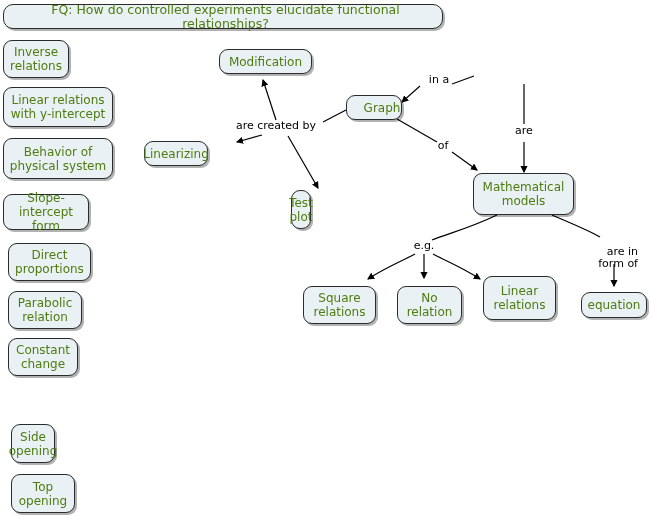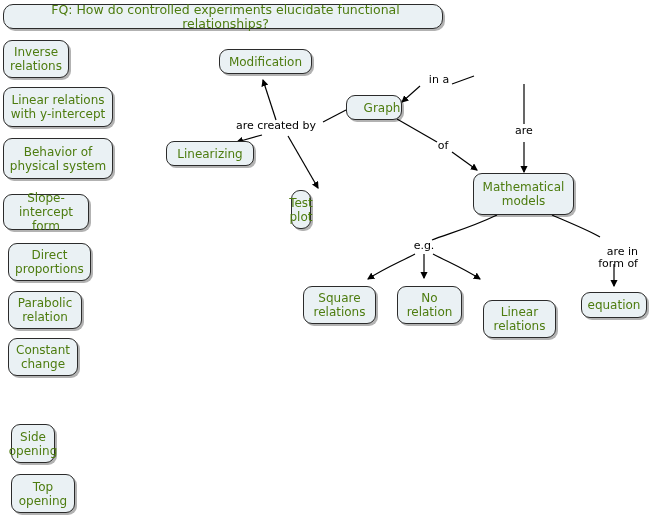--- a/index.html
+++ b/index.html
@@ -122,35 +122,35 @@
   <div class="node" style="left:11px; top:424px; width:44px; height:39px;">Side
 opening</div>
   <div class="node" style="left:11px; top:474px; width:64px; height:39px;">Top
 opening</div>
 
   <div class="node" style="left:219px; top:49px; width:93px; height:25px;">Modification</div>
 
 
   <div class="node" style="left:346px; top:95px; width:56px; height:25px;padding-left:20px;">Graph</div>
 
-  <div class="node" style="left:166px; top:141px; width:88px; height:25px;border-radius:8px;">Linearizing</div>
+  <div class="node" style="left:144px; top:141px; width:64px; height:25px;">Linearizing</div>
 
   <div class="node" style="left:291px; top:190px; width:20px; height:39px;">Test
 plot</div>
 
   <div class="node" style="left:473px; top:173px; width:101px; height:42px;">Mathematical
 models</div>
 
   <div class="node" style="left:303px; top:286px; width:73px; height:38px;">Square
 relations</div>
 
   <div class="node" style="left:397px; top:286px; width:65px; height:38px;">No
 relation</div>
 
-  <div class="node" style="left:483px; top:300px; width:73px; height:38px;text-align:center;">Linear
+  <div class="node" style="left:483px; top:276px; width:73px; height:44px;text-align:center;">Linear
 relations</div>
 
   <div class="node" style="left:581px; top:292px; width:66px; height:26px;">equation</div>
 
   <div class="link-label" style="left:424px; top:74px; width:30px; text-align:center;">in a</div>
 
   <div class="link-label" style="left:509px; top:125px; width:30px; text-align:center;">are</div>
 
   <div class="link-label" style="left:432px; top:140px; width:22px; text-align:center;">of</div>
 

